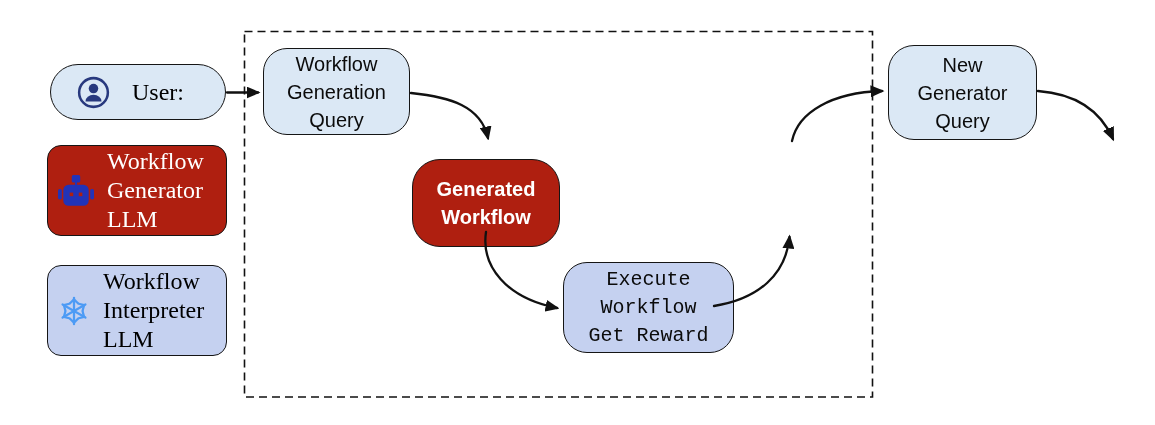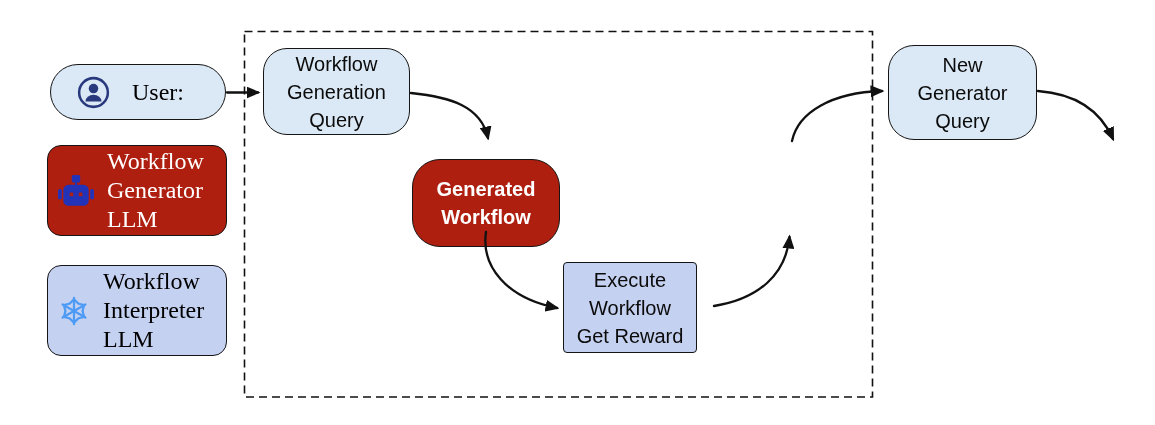--- a/index.html
+++ b/index.html
@@ -63,21 +63,21 @@
   }
   #interpreter-box {
     left: 47px; top: 265px; width: 180px; height: 91px;
     border-radius: 14px; background: #c5d1f0;
     padding-left: 10px; gap: 13px;
   }
 
   
   #wgq-node  { left: 263px; top: 48px;  width: 147px; height: 87px; border-radius: 24px; }
   #gen-node  { left: 412px; top: 143px; width: 148px; height: 88px; border-radius: 28px; margin-top: 16px; }
-  #exec-node { left: 563px; top: 262px; width: 134px; height: 91px; border-radius: 4px; }
+  #exec-node { left: 563px; top: 262px; width: 171px; height: 91px; border-radius: 24px; font-family: Liberation Mono, monospace; }
   #upd-node  { left: 712px; top: 143px; width: 151px; height: 88px; border-radius: 28px; }
   #ngq-node  { left: 888px; top: 45px;  width: 149px; height: 95px; border-radius: 26px; }
 
   #iteration-label {
     position: absolute;
     left: 259px; top: 364px;
     font-size: 20px;
     color: #0b0b0b;
     z-index: 2;
   }

